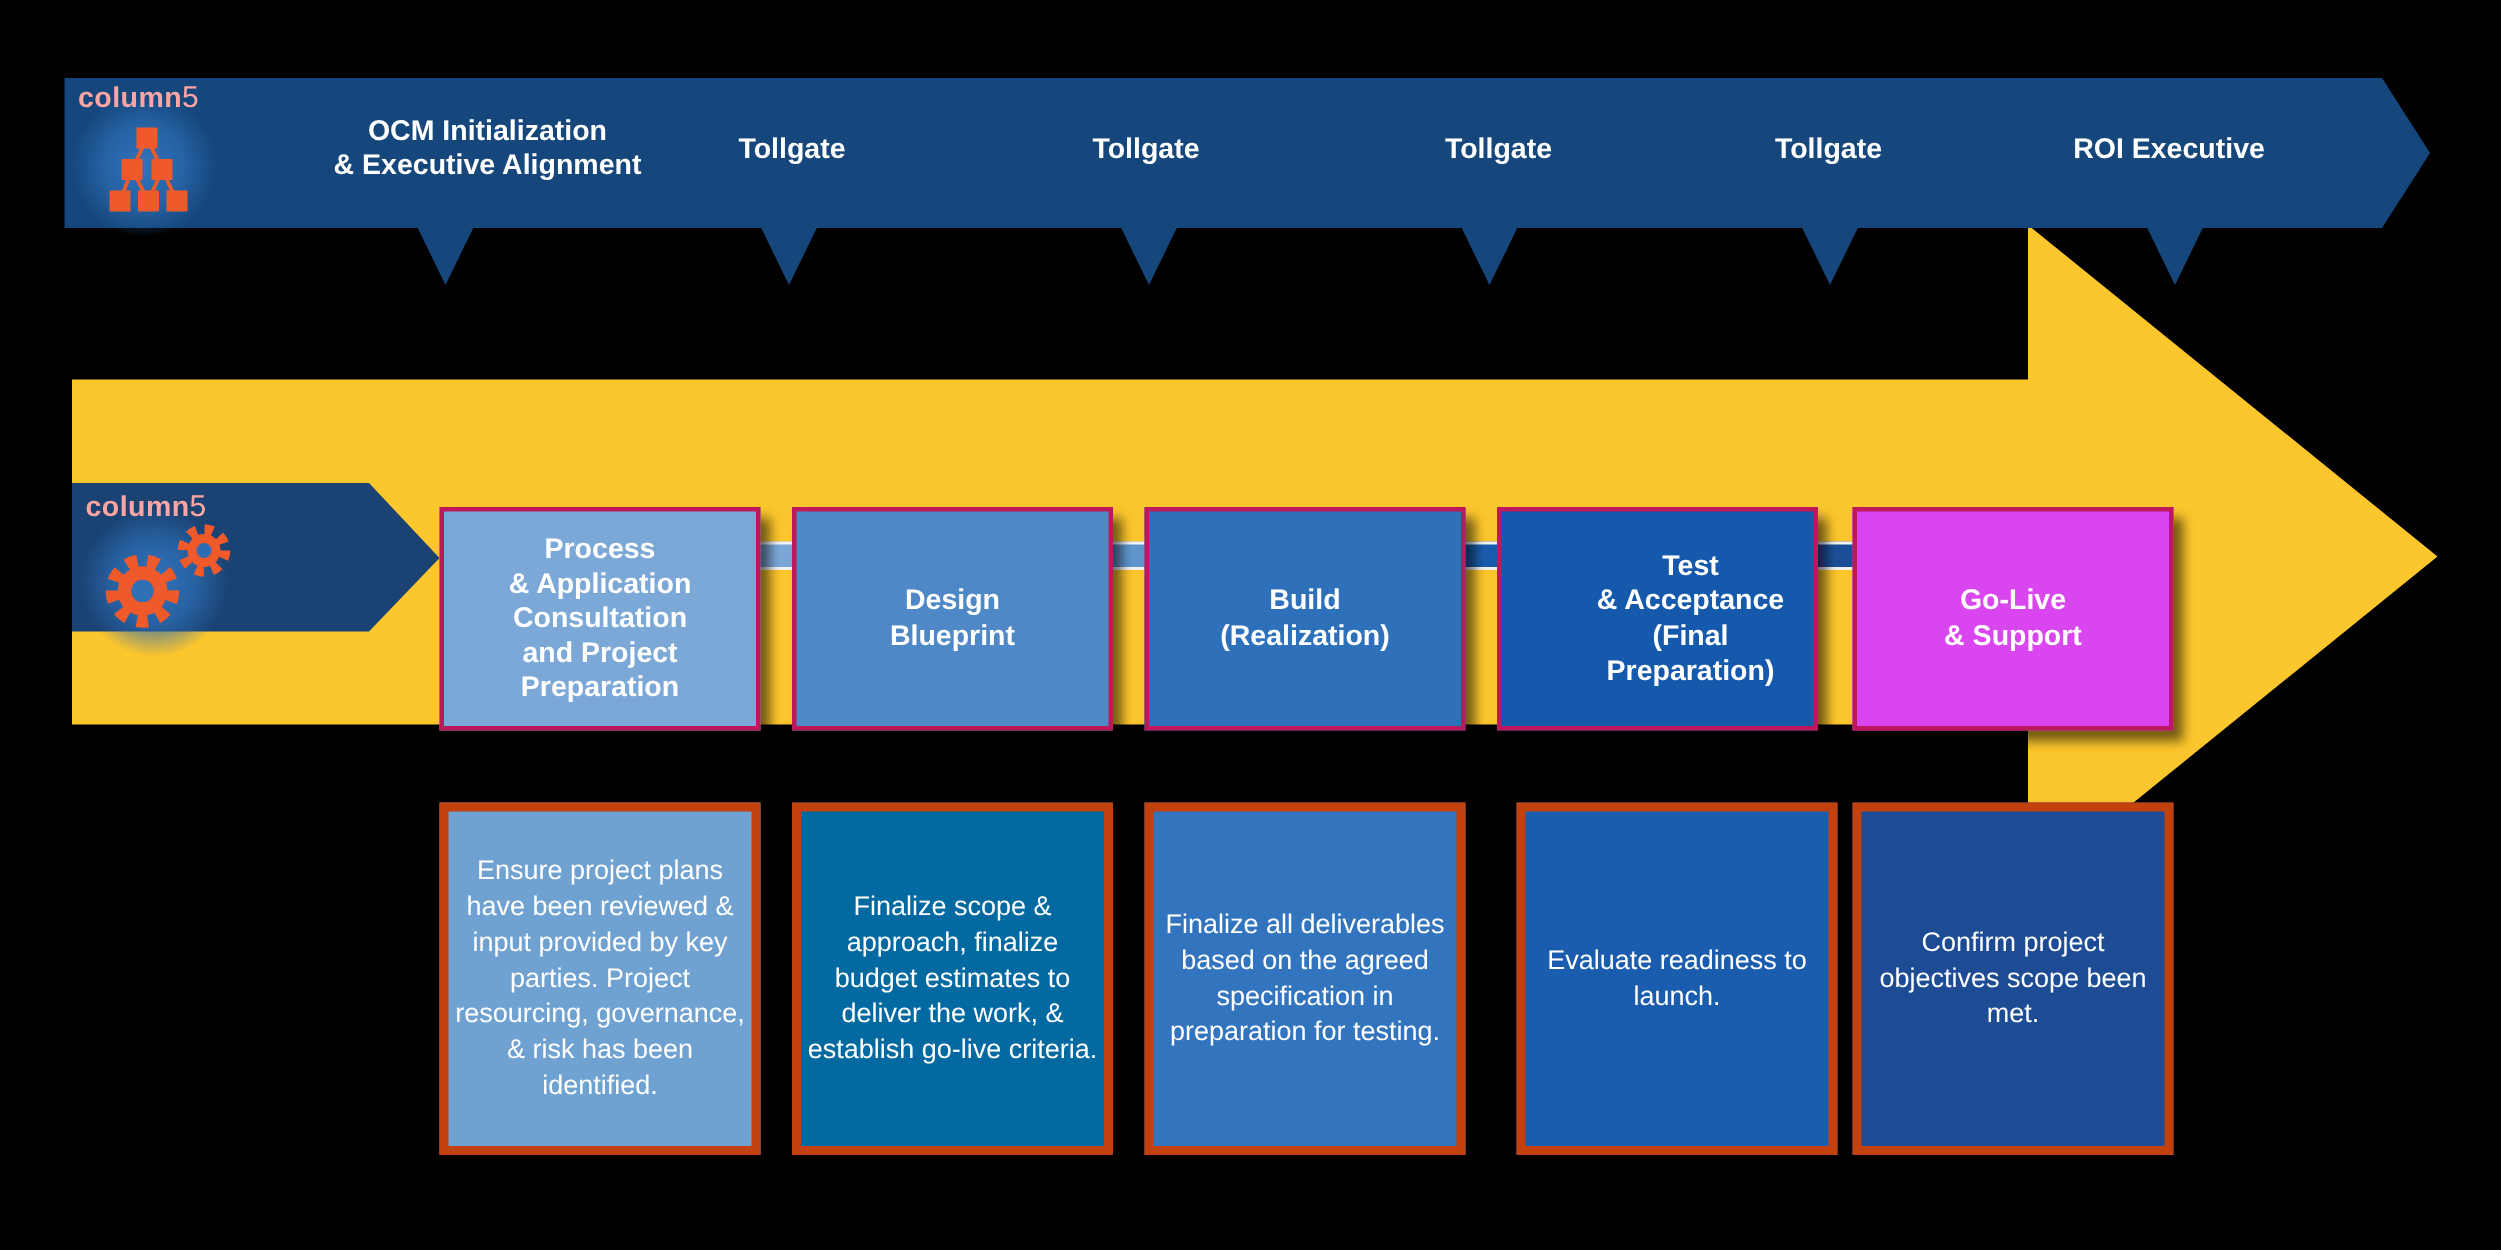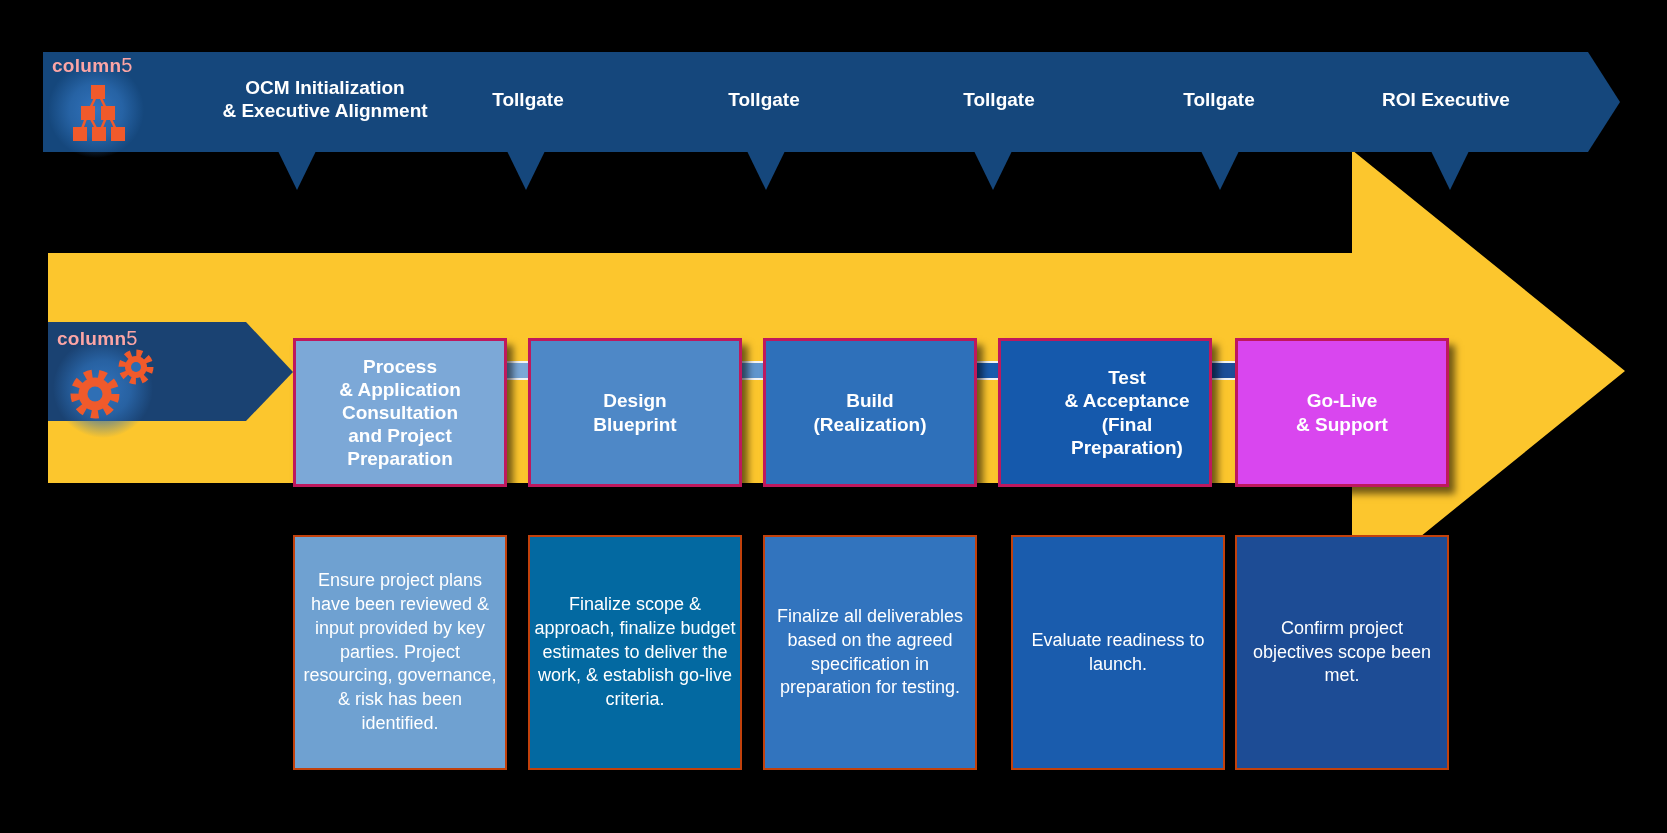--- a/index.html
+++ b/index.html
@@ -39,21 +39,21 @@
   }
   
   .connector{
     position:absolute;top:361px;height:19px;width:32px;
     box-sizing:border-box;border:2px solid #f4f4f4;
     z-index:5;
   }
   
   .dbox{
     position:absolute;top:535px;width:214px;height:235px;
-    box-sizing:border-box;border:2px solid #c2410c;
+    box-sizing:border-box;border:6px solid #c2410c;
     box-shadow:6px 7px 7px rgba(0,0,0,.55);
     display:flex;align-items:center;justify-content:center;
     color:#fff;font-size:18px;text-align:center;line-height:1.32;
     padding:2px 3px;z-index:6;
   }
 </style>
 </head>
 <body>
 
 <div id="canvas">

